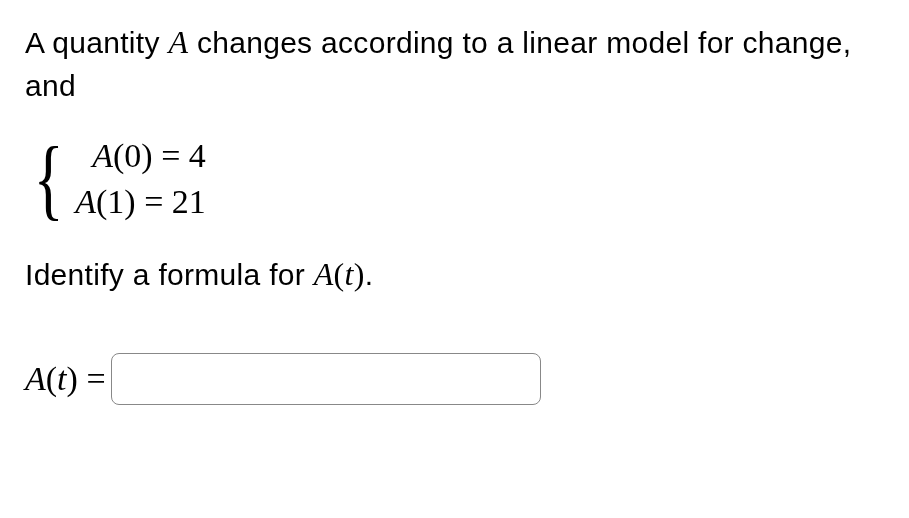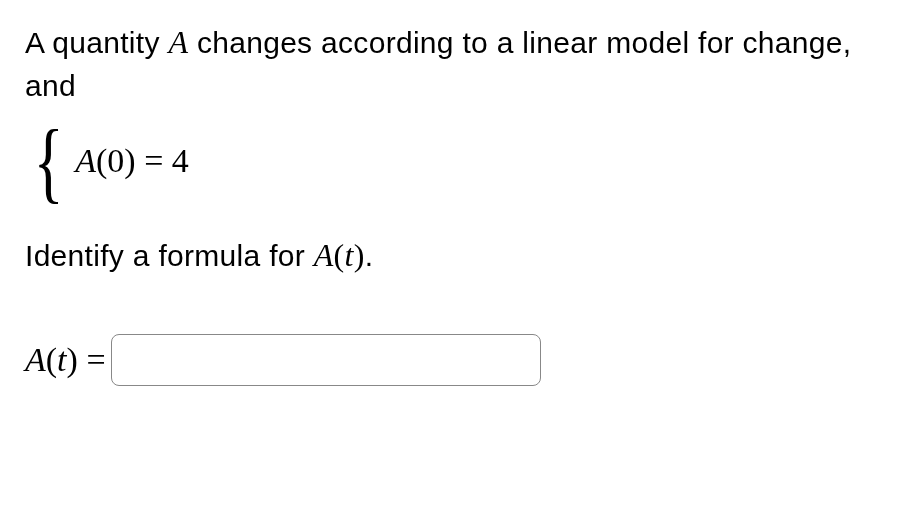--- a/index.html
+++ b/index.html
@@ -11,21 +11,21 @@
       width: 909px;
       height: 518px;
       background: #fff;
       font-family: 'Segoe UI', Tahoma, Verdana, sans-serif;
       padding: 20px 25px;
       color: #000;
     }
     .problem-text {
       font-size: 30px;
       line-height: 1.4;
-      margin-bottom: 14px;
+      margin-bottom: 30px;
       letter-spacing: 0.3px;
     }
     .math-var {
       font-family: Georgia, 'Times New Roman', serif;
       font-style: italic;
       font-size: 32px;
     }
     .system {
       display: flex;
       align-items: center;
@@ -94,20 +94,23 @@
 <div class="problem-text">
   <span>A quantity </span><span class="math-var">A</span><span> changes according to a linear model for change, and</span>
 </div>
 
 <div class="system">
   <div class="brace">{</div>
   <div class="equations">
     <div class="equation">
       <span class="func">A</span><span class="paren">(</span><span class="num">0</span><span class="paren">)</span> <span class="paren">=</span> <span class="num">4</span>
     </div>
+    <div class="equation">
+      <span class="func">A</span><span class="paren">(</span><span class="num">1</span><span class="paren">)</span> <span class="paren">=</span> <span class="num">21</span>
+    </div>
   </div>
 </div>
 
 <div class="question-text">
   <span>Identify a formula for </span><span class="math-var">A</span><span style="font-family: Georgia, 'Times New Roman', serif; font-size: 32px;">(</span><span class="math-var">t</span><span style="font-family: Georgia, 'Times New Roman', serif; font-size: 32px;">)</span><span>.</span>
 </div>
 
 <div class="answer-row">
   <div class="answer-label">
     <span class="func">A</span><span>(</span><span class="func">t</span><span>)</span> <span>=</span>

